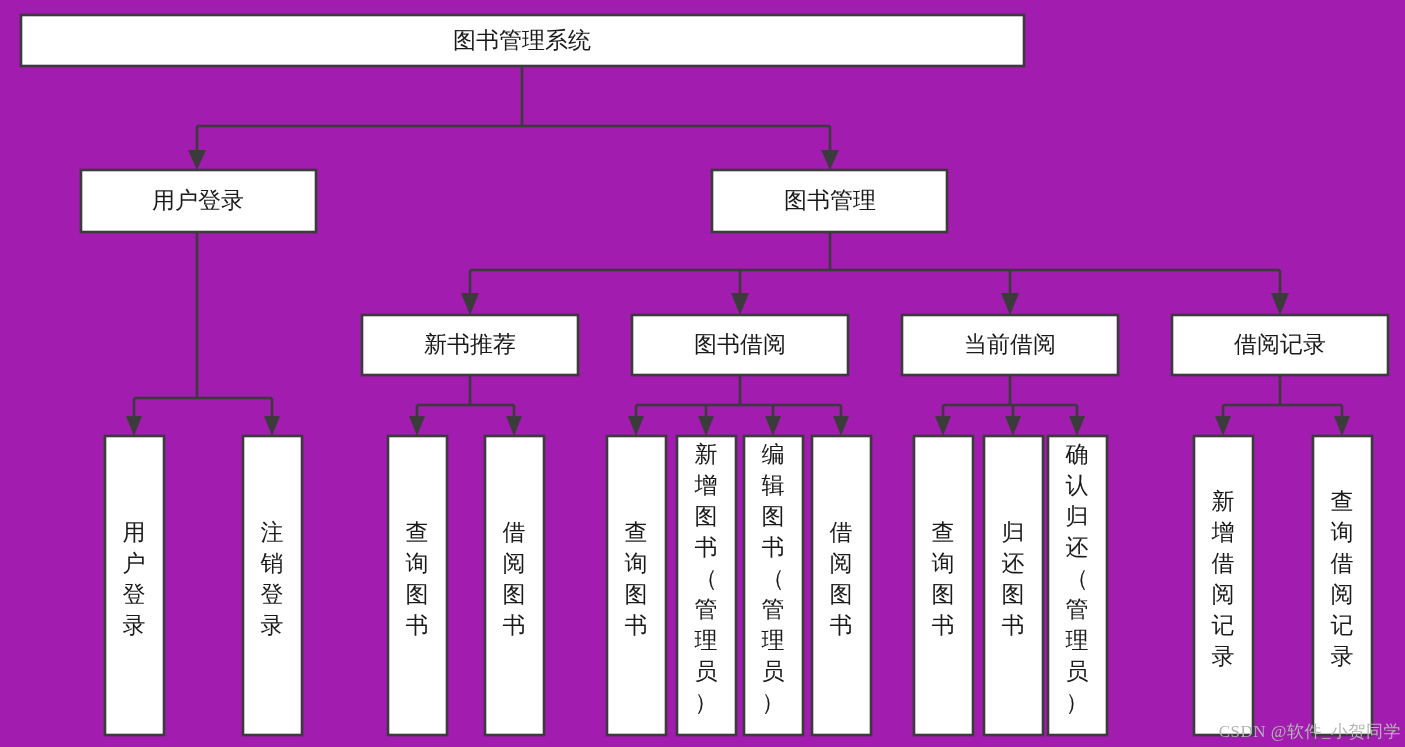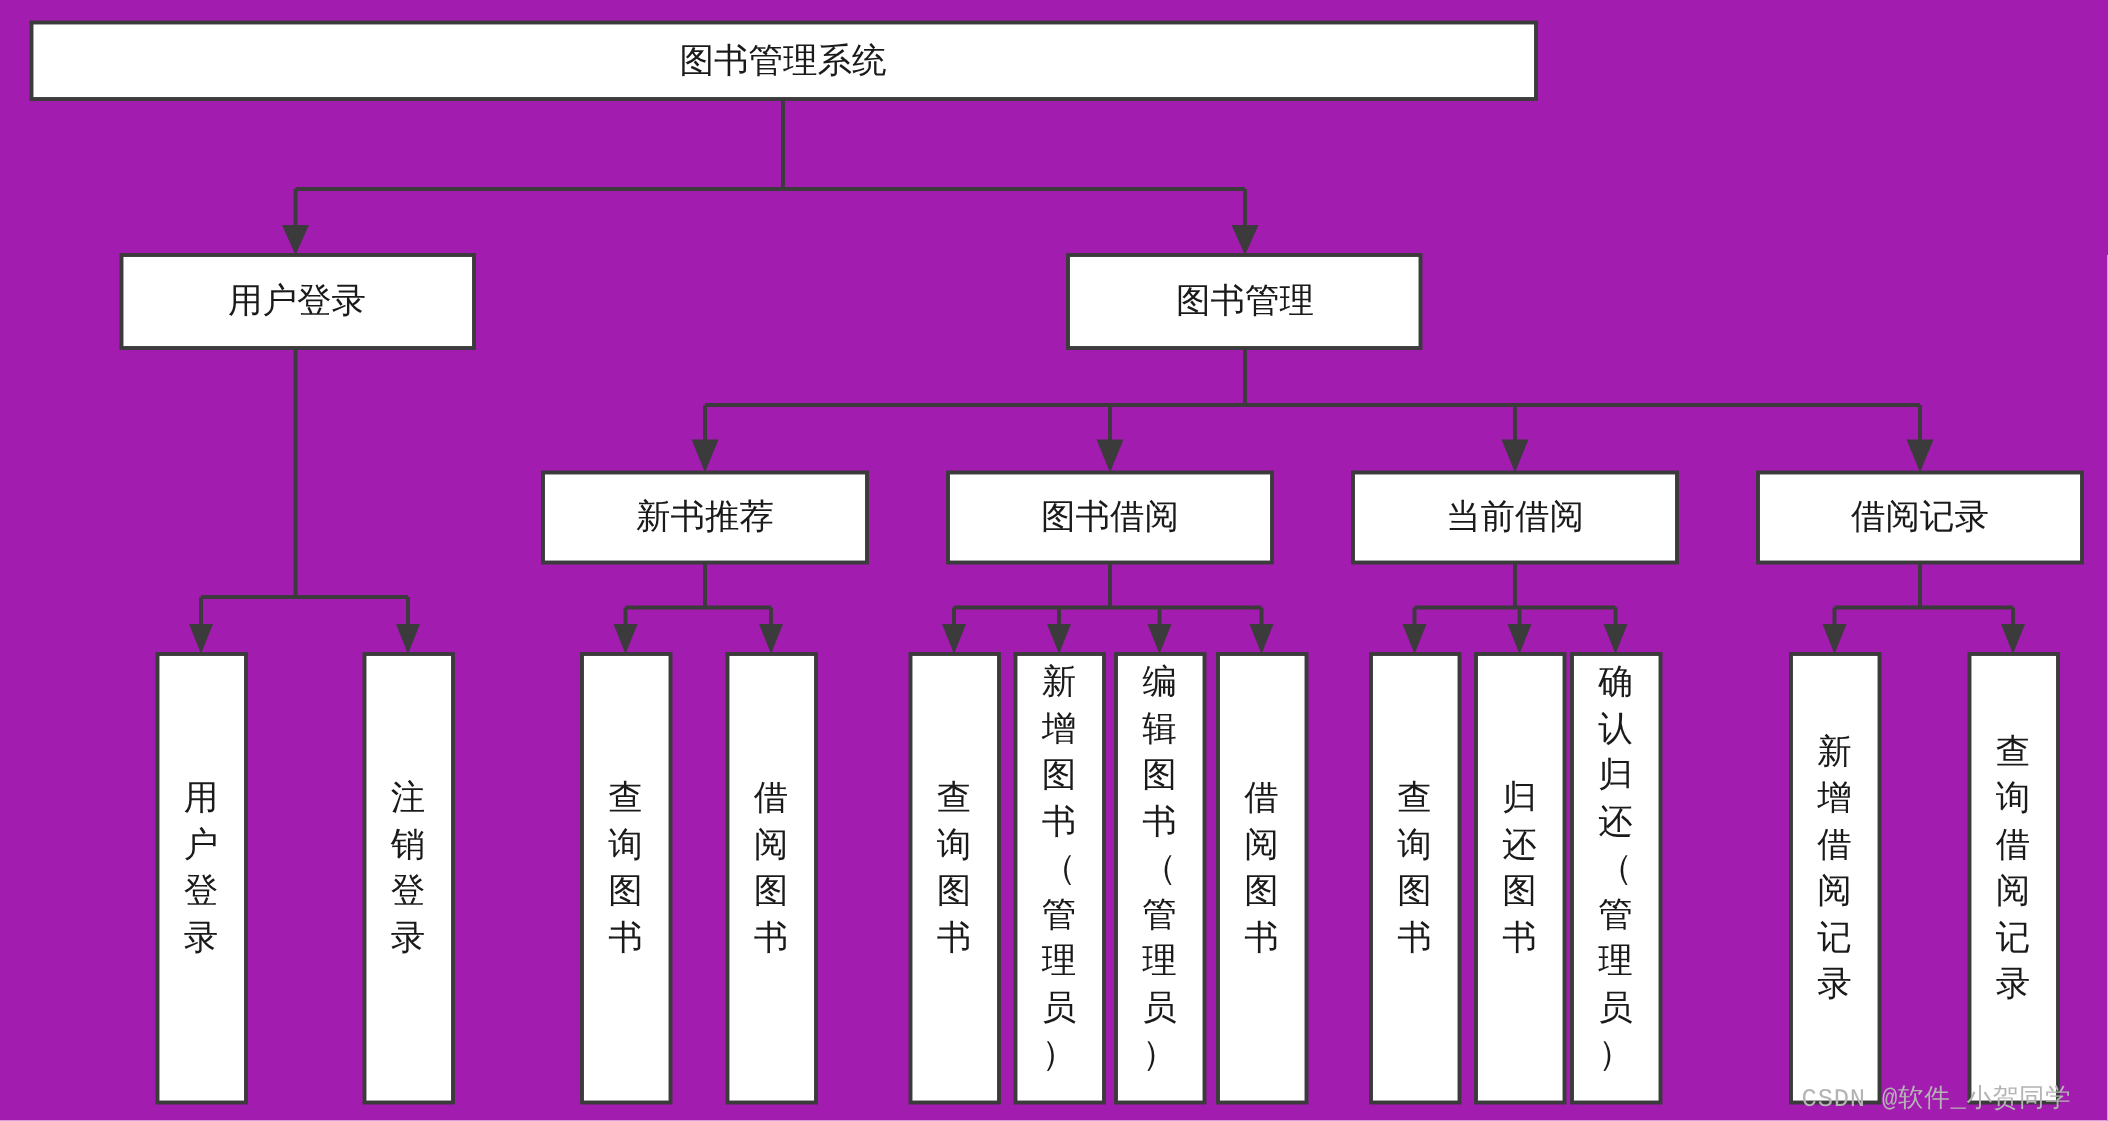--- a/index.html
+++ b/index.html
@@ -47,23 +47,23 @@
     dominant-baseline: middle;
   }
   .leaf-label {
     font-family: "Liberation Sans", "DejaVu Sans", sans-serif;
     font-size: 23px;
     fill: #1a1a1a;
     text-anchor: middle;
   }
   .watermark {
     position: absolute;
-    right: 24px;
+    right: 4px;
     bottom: 4px;
-    font-family: Liberation Mono, monospace;
+    font-family: Liberation Serif, serif;
     font-size: 17px;
     color: #b4b4b4;
     letter-spacing: 0.5px;
     white-space: nowrap;
     pointer-events: none;
   }
 </style>
 </head>
 <body>
 

